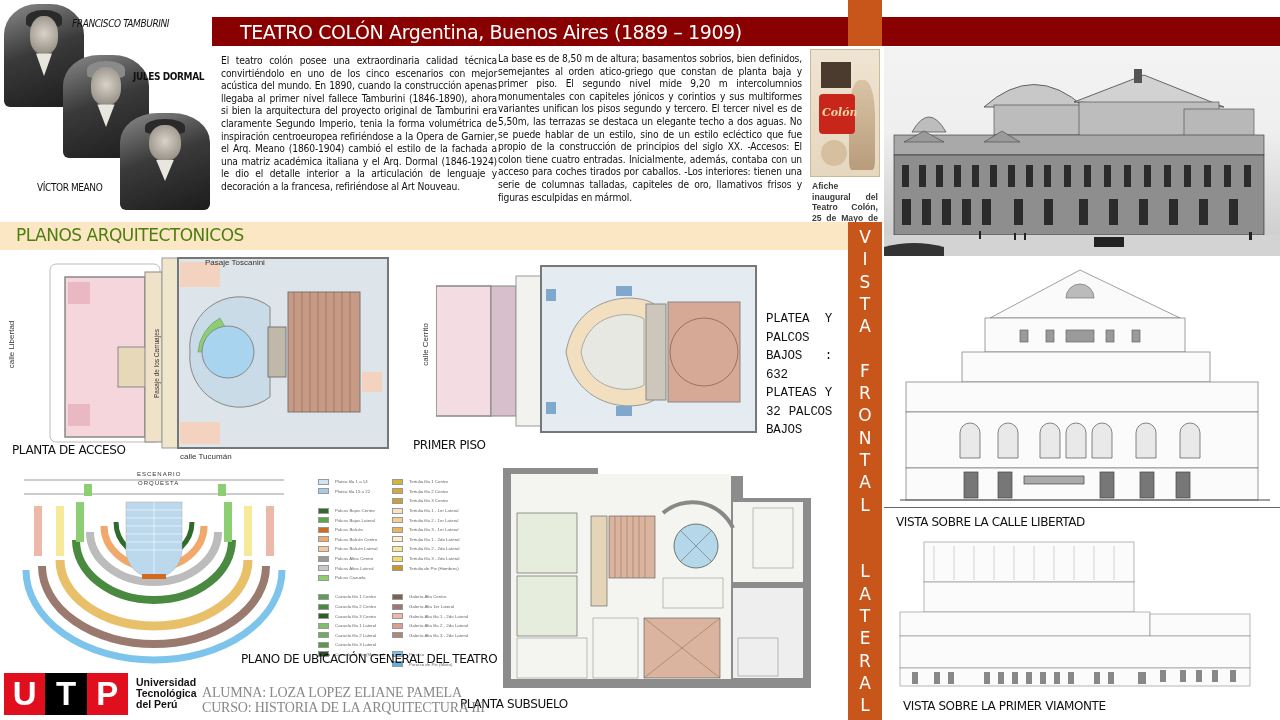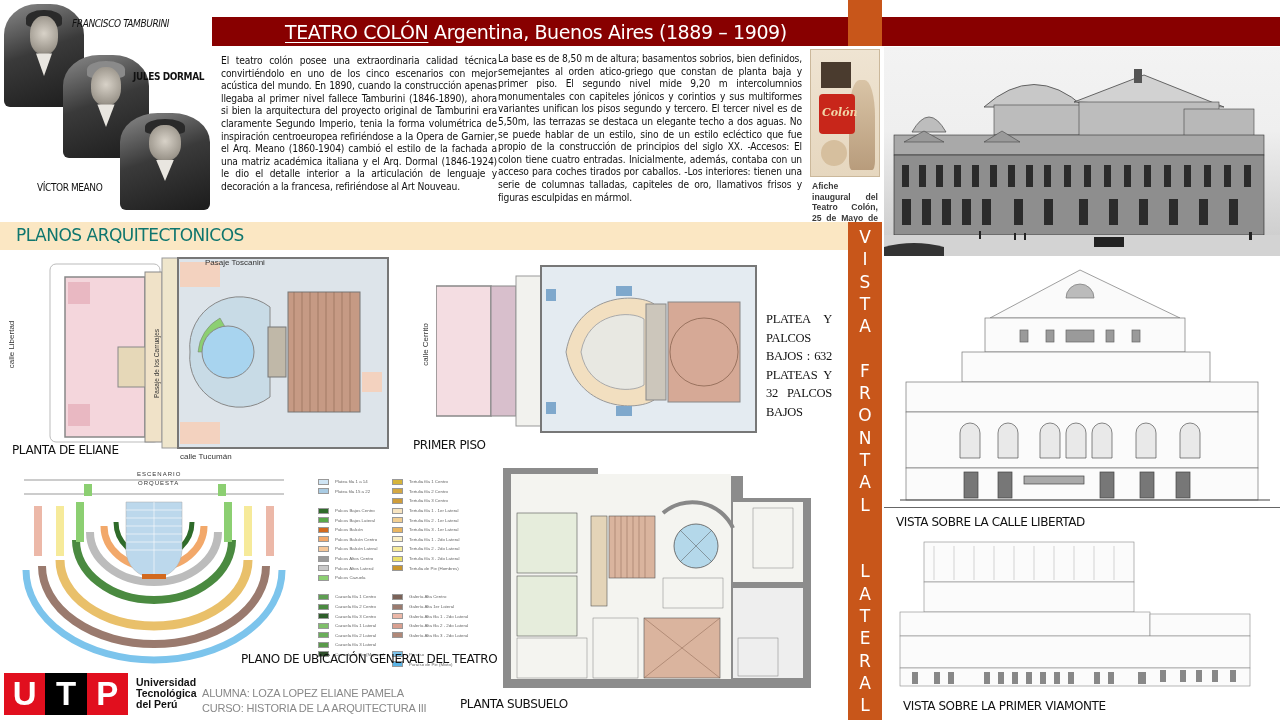--- a/index.html
+++ b/index.html
@@ -3,21 +3,21 @@
 <meta charset="utf-8">
 <style>
   * { box-sizing: border-box; margin: 0; padding: 0; }
   html, body { width: 1280px; height: 720px; overflow: hidden; background: #ffffff; }
   body { position: relative; font-family: "DejaVu Sans Condensed", "DejaVu Sans", "Liberation Sans", sans-serif; color: #111; }
   .abs { position: absolute; }
 
   
   .title-bar { left: 212px; top: 17px; width: 1068px; height: 29px; background: #880000; }
   .title-text { left: 240px; top: 19px; height: 26px; line-height: 26px; color: #fff; font-size: 19px; white-space: nowrap; font-family: "DejaVu Sans", "Liberation Sans", sans-serif; letter-spacing: -0.4px; }
-  .title-text .u { text-decoration: underline; text-underline-offset: 3px; margin-left: 45px; }
+  .title-text .u { text-underline-offset: 3px; }
 
   
   .orange-top { left: 848px; top: 0; width: 34px; height: 46px; background: #c8561a; }
   .orange-band { left: 848px; top: 222px; width: 34px; height: 498px; background: #c8561a; }
   .band-letters { left: 848px; top: 226px; width: 34px; display: flex; flex-direction: column; align-items: center; }
   .band-letters span { color: #fff; font-size: 17px; line-height: 22.3px; height: 22.3px; font-family: "DejaVu Sans", "Liberation Sans", sans-serif; }
 
   
   .portrait { background: linear-gradient(160deg, #8a8a8a 0%, #3a3a3a 45%, #1c1c1c 100%); border-radius: 42% 42% 6px 6px / 30% 30% 6px 6px; overflow: hidden; }
   .portrait .face { position: absolute; left: 32%; top: 12%; width: 36%; height: 38%; background: radial-gradient(circle at 50% 45%, #d8d2c8 0%, #9c968c 70%, #5d5a55 100%); border-radius: 45%; }
@@ -35,39 +35,39 @@
   .poster .red span { position: absolute; left: 3px; top: 12px; color: #f1d6a8; font-size: 11px; font-style: italic; font-weight: bold; font-family: "DejaVu Serif", serif; }
   .poster .figure { position: absolute; left: 38px; top: 30px; width: 26px; height: 90px; background: linear-gradient(#d9c4a6, #b89c7c); border-radius: 40% 40% 10% 10%; }
   .poster .child { position: absolute; left: 10px; top: 90px; width: 26px; height: 26px; background: #d6bf9e; border-radius: 50%; }
   .poster-caption { left: 812px; top: 181px; width: 66px; font-family: "Liberation Sans", sans-serif; font-weight: bold; font-size: 8.6px; line-height: 10.5px; color: #3a3a3a; text-align: justify; }
 
   
   .engraving { left: 884px; top: 47px; width: 396px; height: 209px; background: linear-gradient(#f3f3f3 0%, #efefef 40%, #d8d8d8 75%, #c9c9c9 100%); overflow: hidden; }
 
   
   .planos-band { left: 0; top: 222px; width: 848px; height: 28px; background: #fbe7c3; }
-  .planos-text { left: 16px; top: 225px; font-size: 17px; color: #0f766e; letter-spacing: -0.5px; font-family: "DejaVu Sans", "Liberation Sans", sans-serif; }
+  .planos-text { left: 16px; top: 225px; font-size: 17px; color: #4d7c0f; letter-spacing: -0.5px; font-family: "DejaVu Sans", "Liberation Sans", sans-serif; }
 
   .label { font-size: 12px; color: #111; white-space: nowrap; letter-spacing: -0.4px; font-family: "DejaVu Sans", "Liberation Sans", sans-serif; }
   .small-label { font-size: 8px; color: #333; white-space: nowrap; font-family: "Liberation Sans", sans-serif; }
 
-  .platea-note { left: 766px; top: 310px; width: 66px; font-size: 12.5px; line-height: 18.5px; text-align: justify; letter-spacing: -0.3px; font-family: Liberation Serif, serif; }
+  .platea-note { left: 766px; top: 310px; width: 66px; font-size: 12.5px; line-height: 18.5px; text-align: justify; letter-spacing: -0.3px; font-family: Liberation Mono, monospace; }
 
   
   .legend-col { display: flex; flex-direction: column; }
   .legend-item { display: flex; align-items: center; height: 9.6px; }
   .legend-item .sw { width: 11px; height: 6px; margin-right: 6px; border: 0.5px solid #999; }
   .legend-item .tx { font-size: 4.4px; color: #666; white-space: nowrap; font-family: "Liberation Sans", sans-serif; }
 
   
   .utp { left: 4px; top: 673px; width: 124px; height: 42px; display: flex; }
   .utp div { flex: 1; display: flex; align-items: center; justify-content: center; color: #fff; font-size: 33px; font-weight: bold; font-family: "Liberation Sans", sans-serif; }
   .utp .r { background: #e10f1e; } .utp .b { background: #000; }
   .utp-name { left: 136px; top: 677px; font-family: "Liberation Sans", sans-serif; font-weight: bold; font-size: 10.5px; line-height: 11px; color: #111; }
-  .student { left: 202px; top: 686px; font-size: 11px; line-height: 14.5px; color: #888; letter-spacing: -0.2px; white-space: nowrap; font-family: Liberation Sans, sans-serif; }
+  .student { left: 202px; top: 686px; font-size: 14px; line-height: 14.5px; color: #888; letter-spacing: -0.2px; white-space: nowrap; font-family: Liberation Serif, serif; }
 
   svg { display: block; }
 </style>
 </head>
 <body>
 
 <div class="abs title-bar"></div>
 <div class="abs title-text"><span class="u">TEATRO COLÓN</span><span> Argentina, Buenos Aires (1889 – 1909)</span></div>
 <div class="abs orange-top"></div>
 
@@ -232,21 +232,21 @@
       <line x1="332" y1="40" x2="332" y2="160"></line>
         <line x1="340" y1="40" x2="340" y2="160"></line>
     </g>
     <rect x="352" y="120" width="20" height="20" fill="#f3d2bf"></rect>
   </svg>
 </div>
 <div class="abs small-label" style="left:205px;top:258px;">Pasaje Toscanini</div>
 <div class="abs small-label" style="left:-12px;top:340px;transform:rotate(-90deg);transform-origin:center;">calle Libertad</div>
 <div class="abs small-label" style="left:180px;top:452px;">calle Tucumán</div>
 <div class="abs small-label" style="left:122px;top:360px;transform:rotate(-90deg);font-size:6.5px;">Pasaje de los Carruajes</div>
-<div class="abs label" style="left:12px;top:443px;">PLANTA DE ELIANE</div>
+<div class="abs label" style="left:12px;top:443px;">PLANTA DE ACCESO</div>
 
 <div class="abs" style="left:436px;top:264px;width:325px;height:172px;">
   <svg width="325" height="172" viewBox="0 0 325 172">
     <rect x="0" y="22" width="55" height="130" fill="#f4dde2" stroke="#888" stroke-width="1.5"></rect>
     <rect x="55" y="22" width="25" height="130" fill="#d8bfcc" stroke="#888"></rect>
     <rect x="80" y="12" width="25" height="150" fill="#f2f2ee" stroke="#999"></rect>
     <rect x="105" y="2" width="215" height="166" fill="#e4ebf1" stroke="#777" stroke-width="2"></rect>
     <path d="M130 88 C140 30 200 28 218 40 L218 136 C200 148 140 146 130 88 Z" fill="#f2dfc0" stroke="#999"></path>
     <path d="M145 88 C152 48 195 46 208 55 L208 121 C195 130 152 128 145 88 Z" fill="#e8e8e2" stroke="#aaa"></path>
     <rect x="210" y="40" width="20" height="96" fill="#ccc6bb" stroke="#888"></rect>

